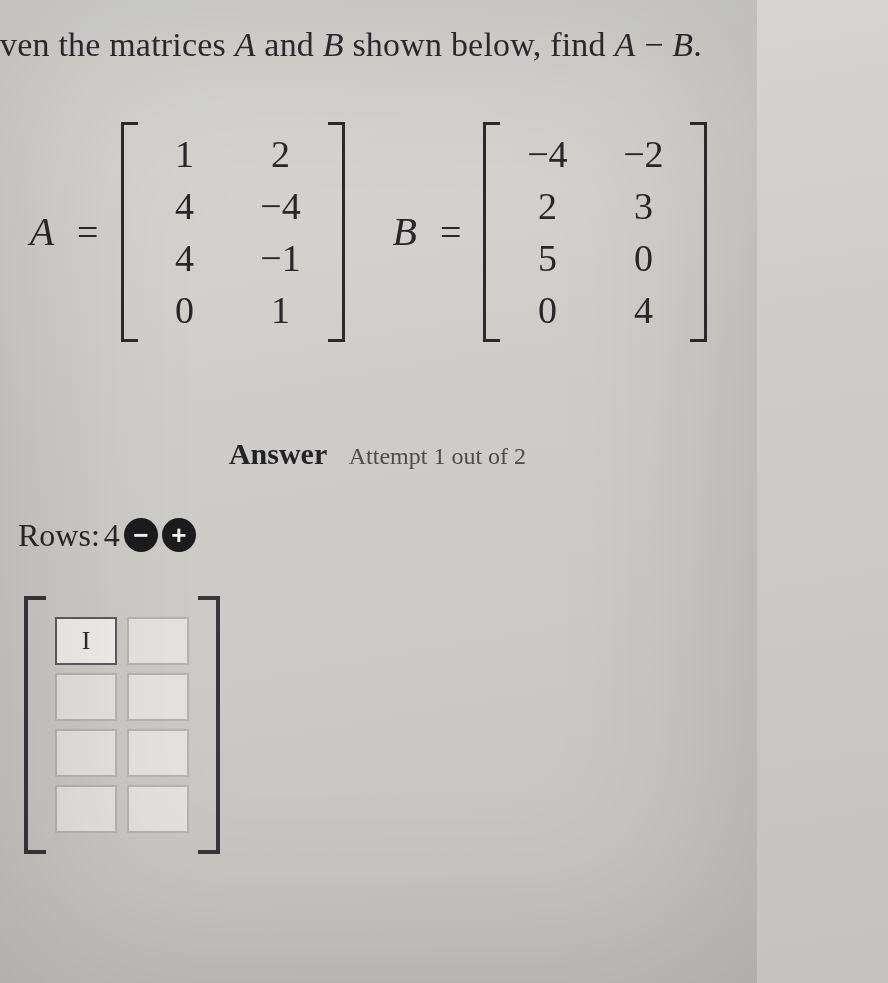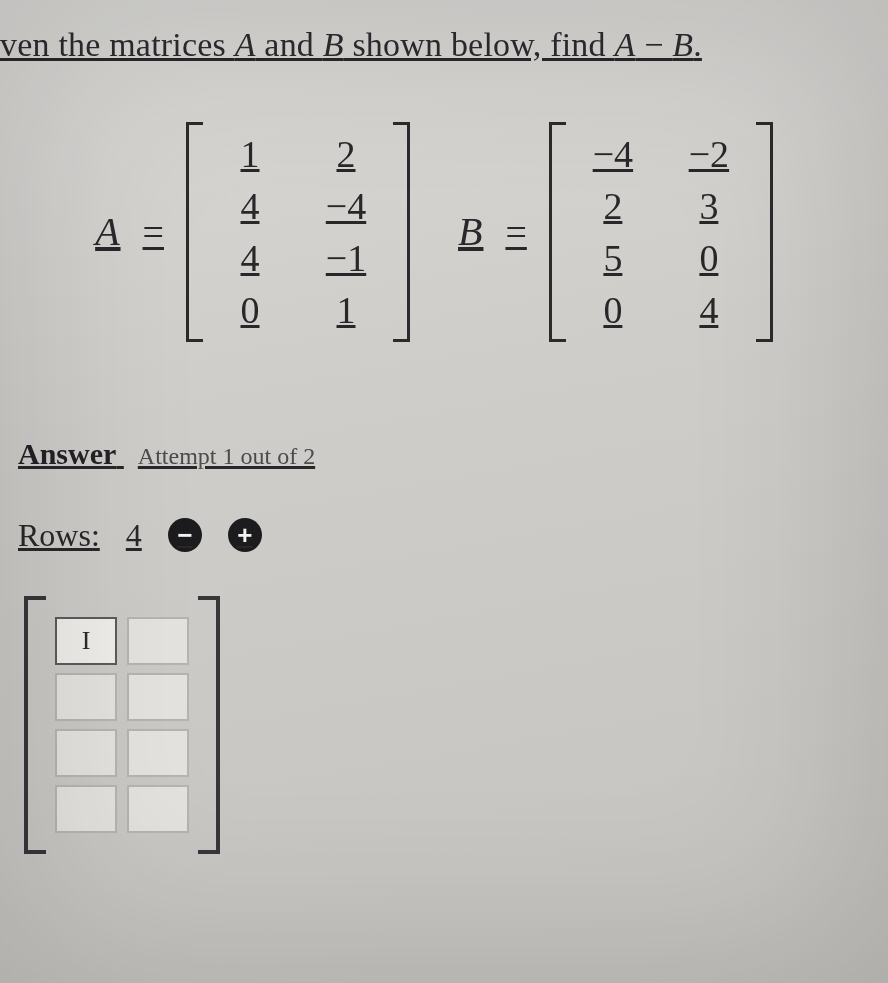--- a/index.html
+++ b/index.html
@@ -7,25 +7,24 @@
     padding: 0;
     width: 888px;
     height: 983px;
     font-family: Georgia, 'Times New Roman', serif;
     background: linear-gradient(170deg, #d9d8d5 0%, #cfcdca 40%, #c5c3bf 100%);
     color: #29272a;
     overflow: hidden;
   }
   .page {
     position: relative;
-    width: 888px;
+    width: 757px;
     height: 983px;
     box-sizing: border-box;
     padding: 24px 20px 0 0;
-    text-decoration: underline;
   }
   .question {
     font-size: 34px;
     line-height: 1.25;
     padding-left: 0;
     color: #2d2b2f;
     letter-spacing: 0.2px;
   }
   .question .math-var { font-style: italic; font-family: 'Times New Roman', serif; }
   .matrices-row {
@@ -69,41 +68,42 @@
     text-align: center;
     min-width: 60px;
     padding: 4px 18px;
   }
   .answer-section {
     margin-top: 95px;
     padding-left: 18px;
   }
   .answer-header {
     font-size: 30px;
+    text-align: center;
   }
   .answer-header .bold {
     font-weight: bold;
     color: #232226;
   }
   .answer-header .attempt {
     font-size: 24px;
     color: #4c4a4d;
     padding-left: 14px;
   }
   .dim-controls {
     margin-top: 46px;
     font-size: 32px;
     display: flex;
     align-items: center;
     gap: 10px;
   }
   .dim-controls .group {
     display: flex;
     align-items: center;
-    gap: 26px;
+    gap: 4px;
     margin-right: 28px;
     text-align: right;
   }
   .circle-btn {
     width: 34px;
     height: 34px;
     border-radius: 50%;
     background: #1c1b1e;
     color: #f4f2ef;
     display: inline-flex;

